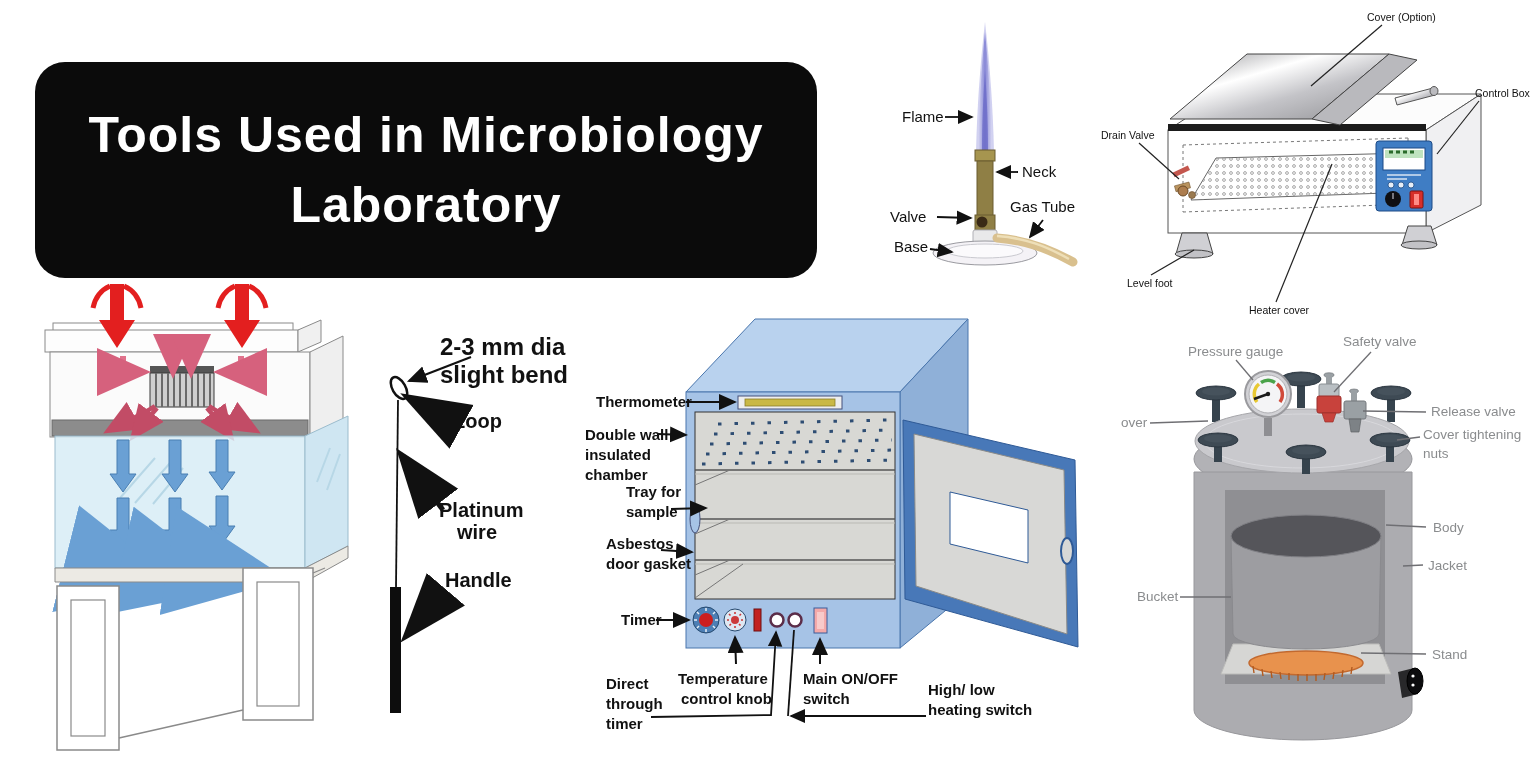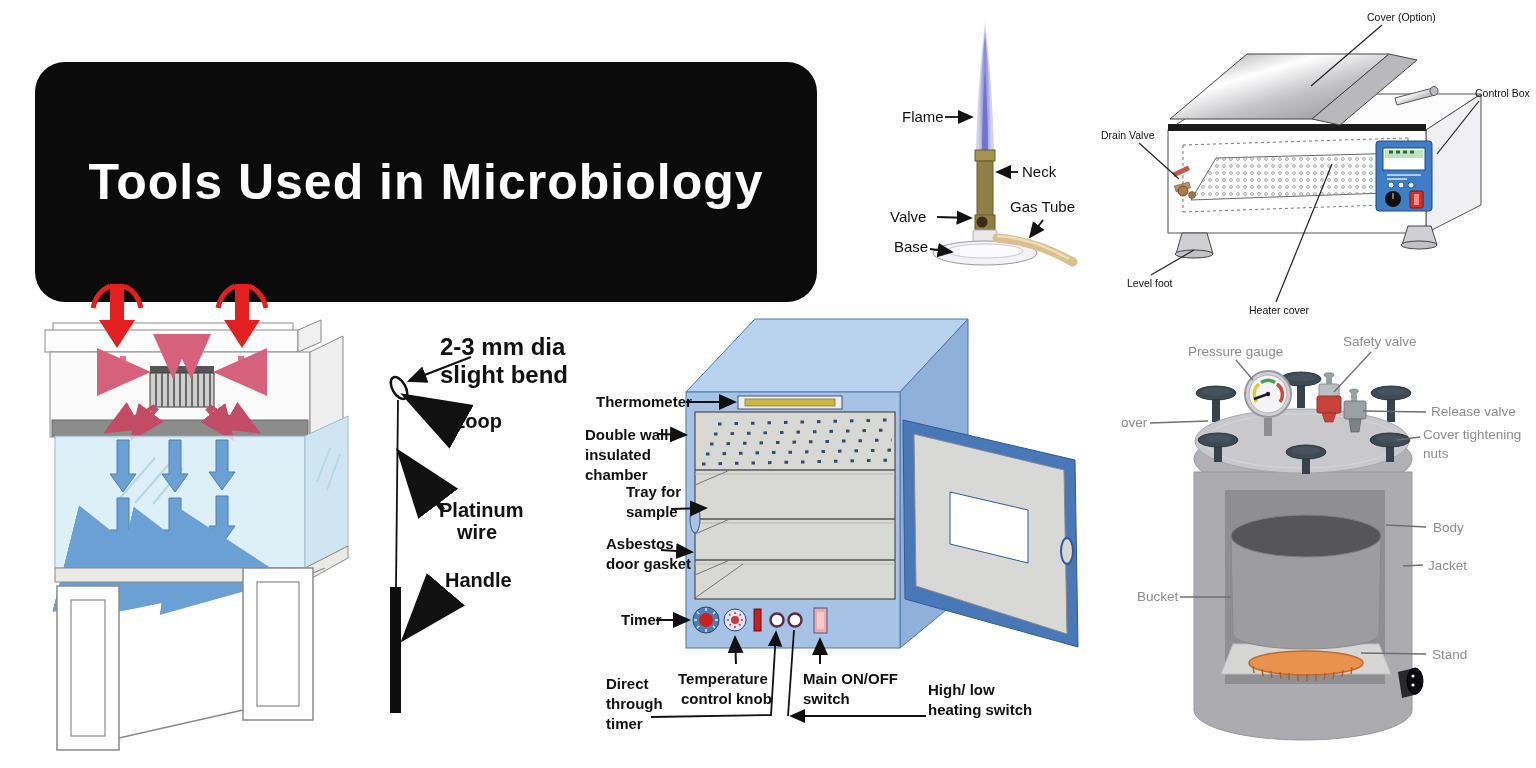--- a/index.html
+++ b/index.html
@@ -1,40 +1,41 @@
 <!DOCTYPE html>
 <html><head>
 <meta charset="utf-8">
 <style>
   html,body{margin:0;padding:0;background:#ffffff;}
   .canvas{position:relative;width:1536px;height:768px;background:#ffffff;overflow:hidden;
           font-family:"Liberation Sans",sans-serif;}
   .canvas svg{position:absolute;}
   svg text{font-family:"Liberation Sans",sans-serif;fill:#111;}
-  .title-banner{position:absolute;left:35px;top:62px;width:782px;height:240px;background:#0b0b0b;
+  .title-banner{position:absolute;left:35px;top:62px;width:782px;height:216px;background:#0b0b0b;
                 border-radius:30px;display:flex;flex-direction:column;align-items:center;
                 justify-content:center;gap:8px;}
   .title-banner .t-line{color:#ffffff;font-weight:bold;font-size:50px;letter-spacing:1px;
                         line-height:1.25;text-align:center;}
   .lbl{font-size:15px;font-weight:bold;}
   .lbl-sm{font-size:10.5px;font-weight:normal;}
   .lbl-grey{font-size:13.5px;font-weight:normal;fill:#8a8c8e;}
   .lbl-loop{font-size:20px;font-weight:bold;}
   .lbl-dia{font-size:24px;font-weight:600;}
   .lbl-burner{font-size:15px;font-weight:normal;}
   .leader{stroke:#6f6f73;stroke-width:1.3;fill:none;}
   .leader-dark{stroke:#222;stroke-width:1.2;fill:none;}
 </style>
 </head>
 <body>
 
 <div class="canvas">
 
   <div class="title-banner">
     <div class="t-line">Tools Used in Microbiology</div>
+    <div class="t-line">Laboratory</div>
   </div>
 
   <svg style="left:5px;top:268px;" width="375" height="497" viewBox="0 0 375 497">
     <defs>
       <marker id="m-pink" markerWidth="12" markerHeight="12" refX="7" refY="4" orient="auto">
         <path d="M0,0 L9,4 L0,8 z" fill="#d6617d"></path>
       </marker>
       <marker id="m-pink2" markerWidth="12" markerHeight="12" refX="6" refY="3.5" orient="auto">
         <path d="M0,0 L8,3.5 L0,7 z" fill="#c24c66"></path>
       </marker>

